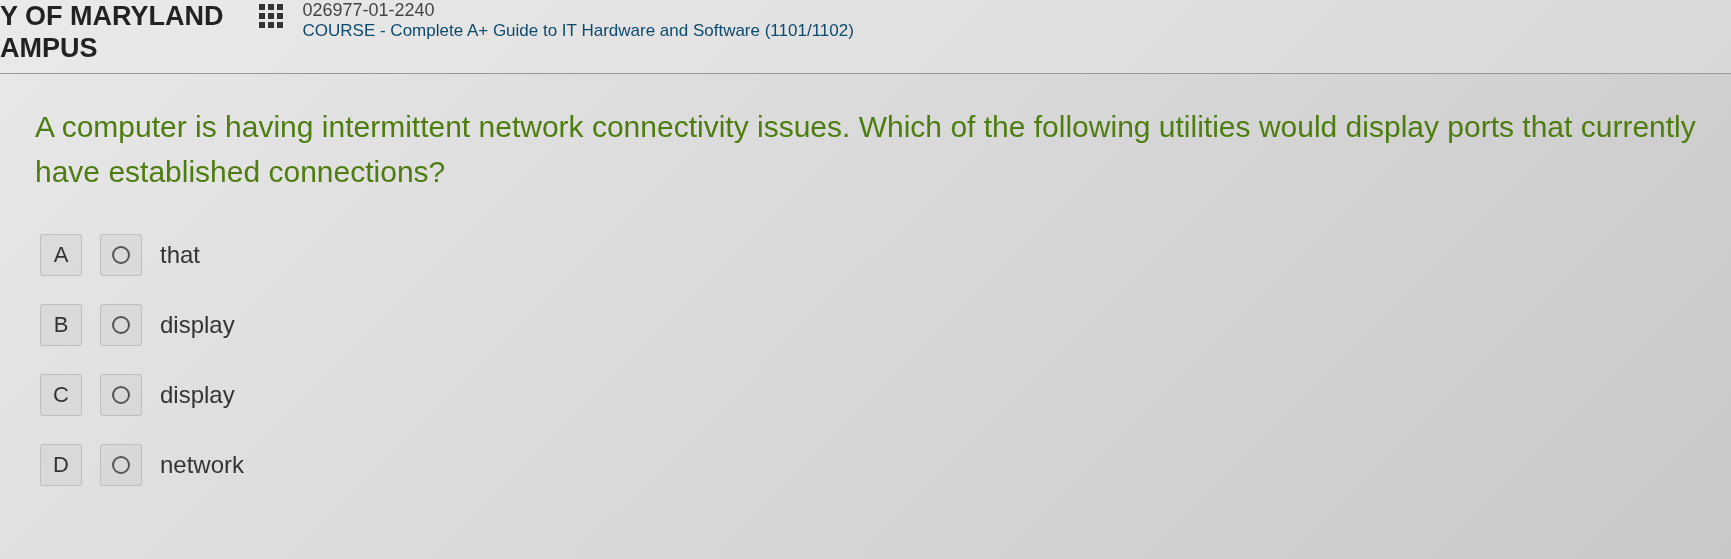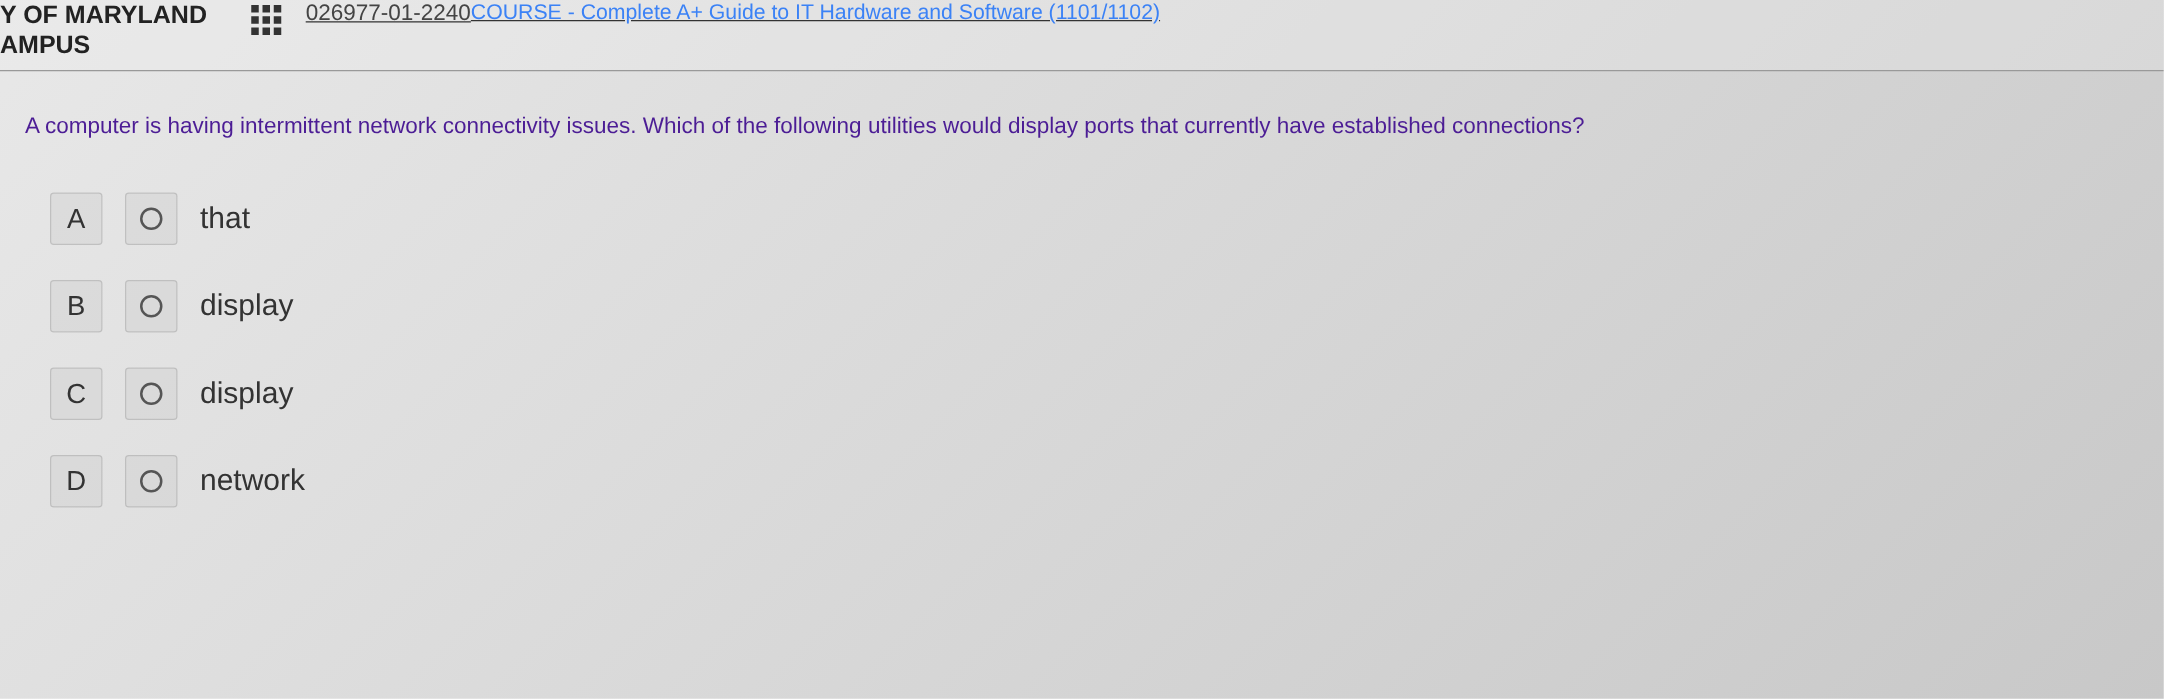--- a/index.html
+++ b/index.html
@@ -18,61 +18,61 @@
       display: flex;
       align-items: flex-start;
       padding: 0 10px 8px 0;
       border-bottom: 1px solid #999;
       background: rgba(240,240,240,0.3);
     }
     .org-info {
       display: flex;
       flex-direction: column;
       font-weight: bold;
-      font-size: 20px;
+      font-size: 27px;
       color: #222;
       line-height: 1.2;
       padding-right: 20px;
     }
     .apps-icon {
       display: grid;
       grid-template-columns: repeat(3, 6px);
       grid-template-rows: repeat(3, 6px);
       gap: 3px;
       margin: 4px 20px 0 15px;
       cursor: pointer;
     }
     .apps-icon span {
       background: #333;
       width: 6px;
       height: 6px;
     }
     .course-info {
       display: flex;
-      flex-direction: row;
+      flex-direction: column;
       color: #333;
-      text-decoration: underline;
     }
     .course-code {
       font-size: 18px;
       color: #444;
     }
     .course-name {
       font-size: 17px;
-      color: #3b82f6;
+      color: #0c4a6e;
     }
     .question-area {
       padding: 30px 20px 20px 20px;
     }
     .question-text {
-      font-size: 18px;
-      color: #4c1d95;
+      font-size: 30px;
+      color: #4d7c0f;
       line-height: 1.5;
       margin-bottom: 40px;
       font-weight: 400;
+      margin-left: 15px;
     }
     .options {
       display: flex;
       flex-direction: column;
       gap: 28px;
       padding-left: 20px;
     }
     .option {
       display: flex;
       align-items: center;

